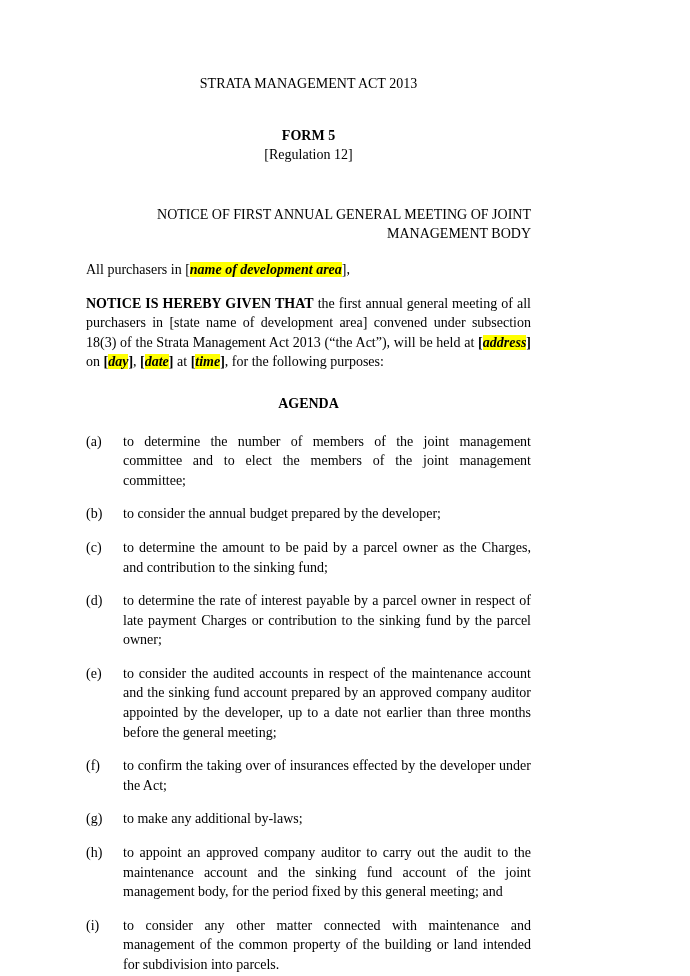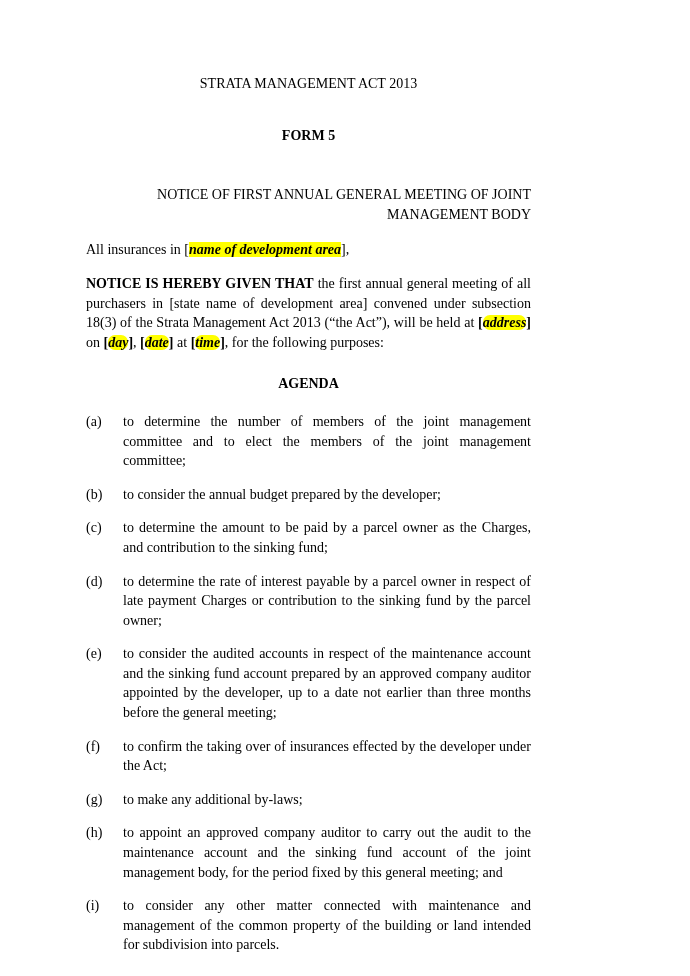--- a/index.html
+++ b/index.html
@@ -34,21 +34,20 @@
   .to-line { margin-top: 20px; }
   .addressee-line { margin-top: 16px; }
   .body-para {
     margin-top: 14px;
     text-align: justify;
   }
   .hl {
     background: #ffff00;
     font-weight: bold;
     font-style: italic;
-    border-radius: 7px;
   }
   .hl-addressee {
     background: #ffff00;
     font-style: italic;
     font-weight: bold;
   }
   .agenda-heading {
     margin-top: 22px;
     margin-bottom: 18px;
     text-align: center;
@@ -69,27 +68,28 @@
 </head>
 <body>
 
 <div class="page">
 
   <div class="center title-block act-title">STRATA MANAGEMENT ACT 2013</div>
 
 
   <div class="center form-block">
     <div class="form-number">FORM 5</div>
+    <div>[Regulation 12]</div>
   </div>
 
   <div class="notice-heading">NOTICE OF FIRST ANNUAL GENERAL MEETING OF JOINT MANAGEMENT BODY</div>
 
 
   <div class="addressee-line">
-    <span>All insurances in [</span><span class="hl-addressee">name of development area</span><span>],</span>
+    <span>All purchasers in [</span><span class="hl-addressee">name of development area</span><span>],</span>
   </div>
 
   <div class="body-para">
     <span class="bold">NOTICE IS HEREBY GIVEN THAT</span><span> the first annual general meeting of all purchasers in [state name of development area] convened under subsection 18(3) of the Strata Management Act 2013 (“the Act”), will be held at </span><span class="bold">[</span><span class="hl">address</span><span class="bold">]</span><span> on </span><span class="bold">[</span><span class="hl">day</span><span class="bold">]</span><span>, </span><span class="bold">[</span><span class="hl">date</span><span class="bold">]</span><span> at </span><span class="bold">[</span><span class="hl">time</span><span class="bold">]</span><span>, for the following purposes:</span>
   </div>
 
   <div class="agenda-heading">AGENDA</div>
 
   <div>
 

